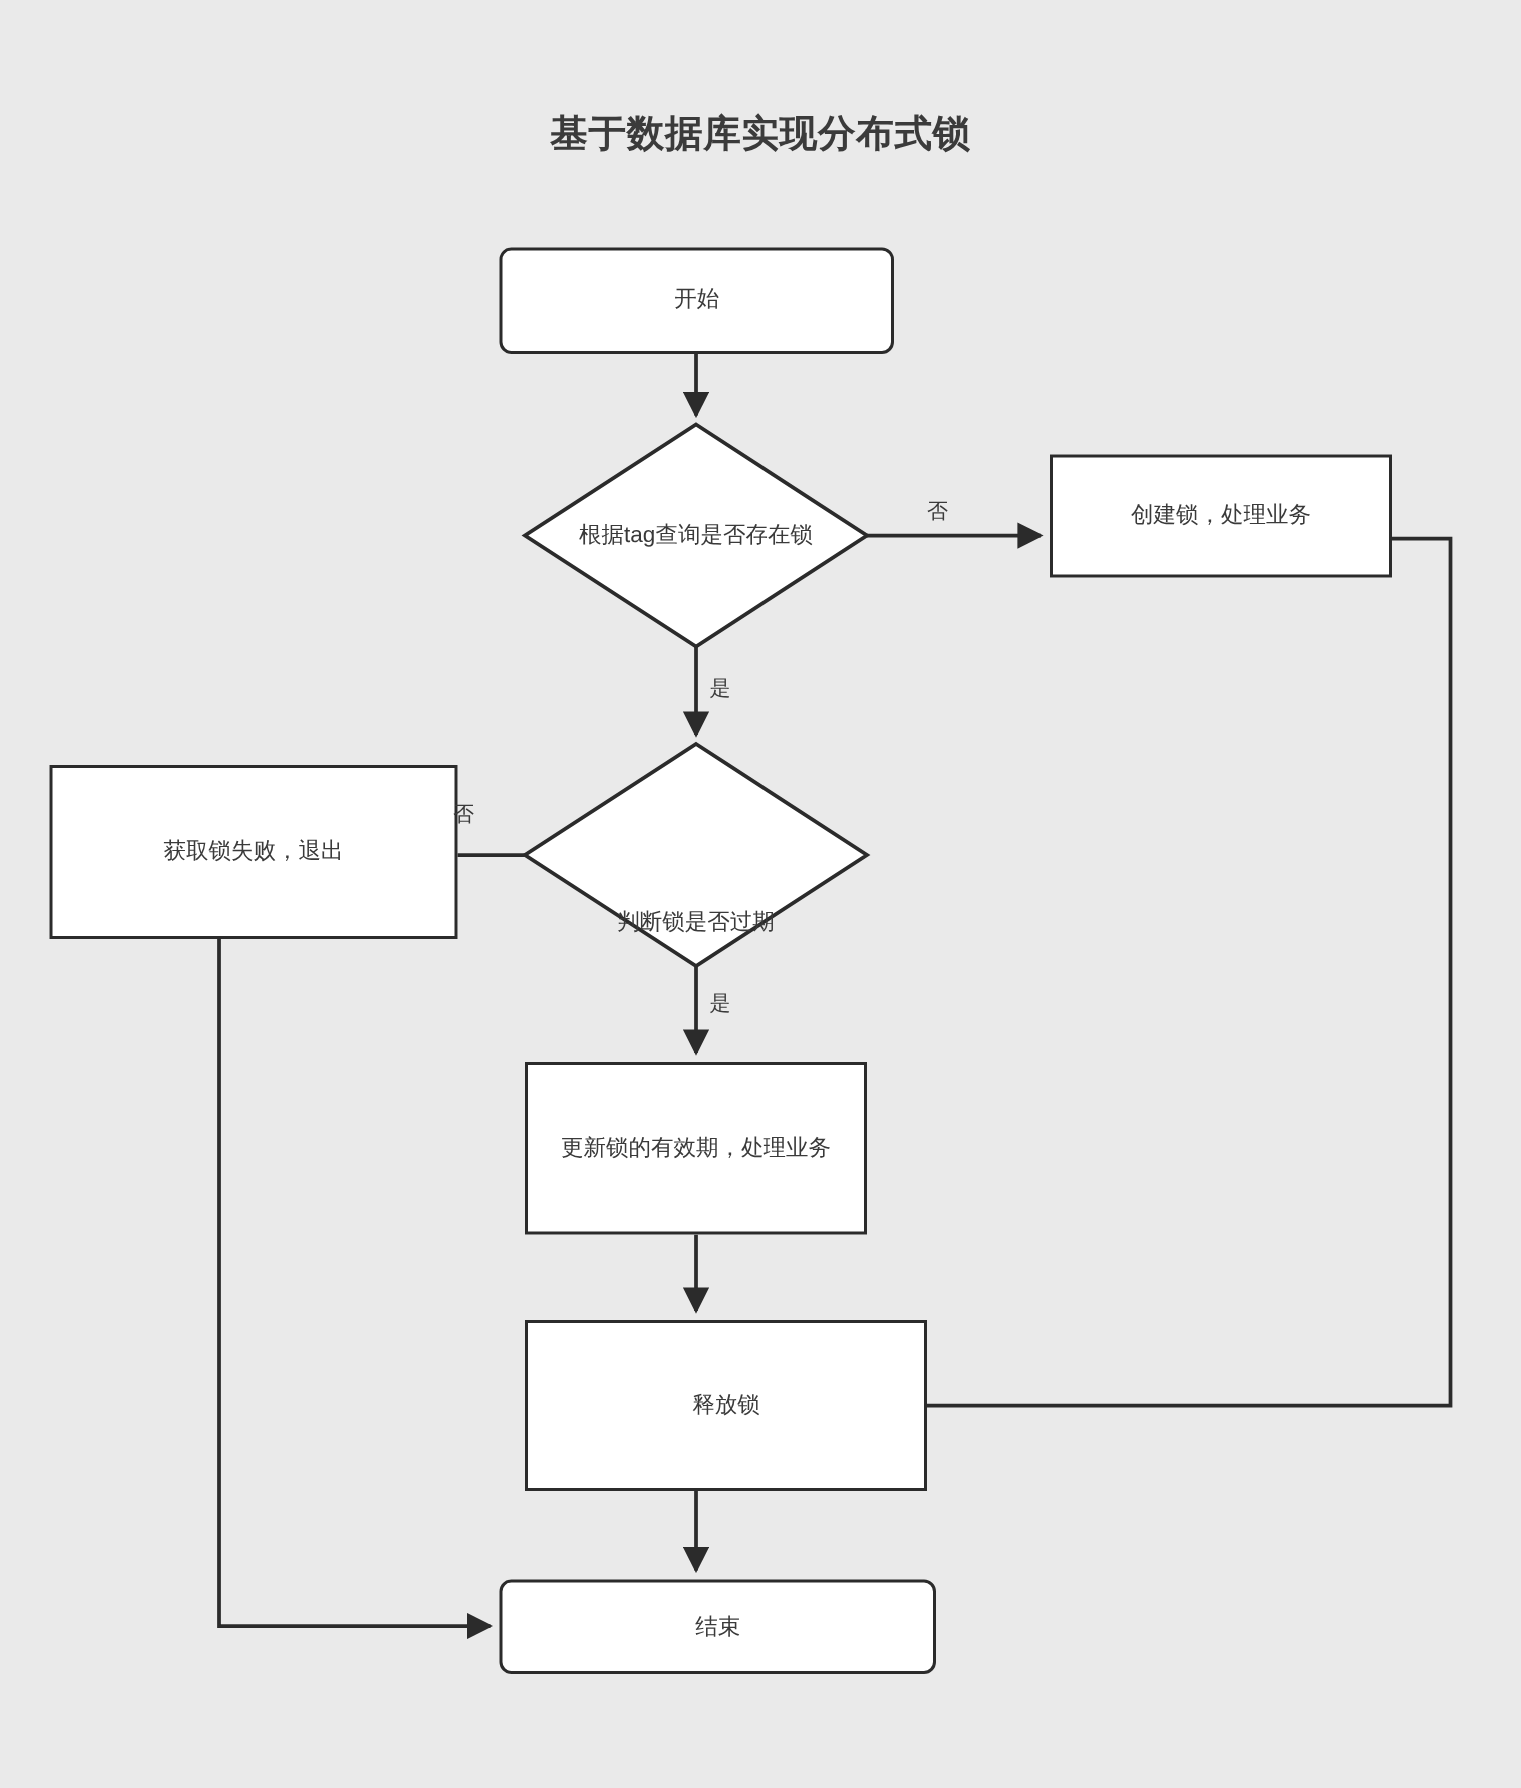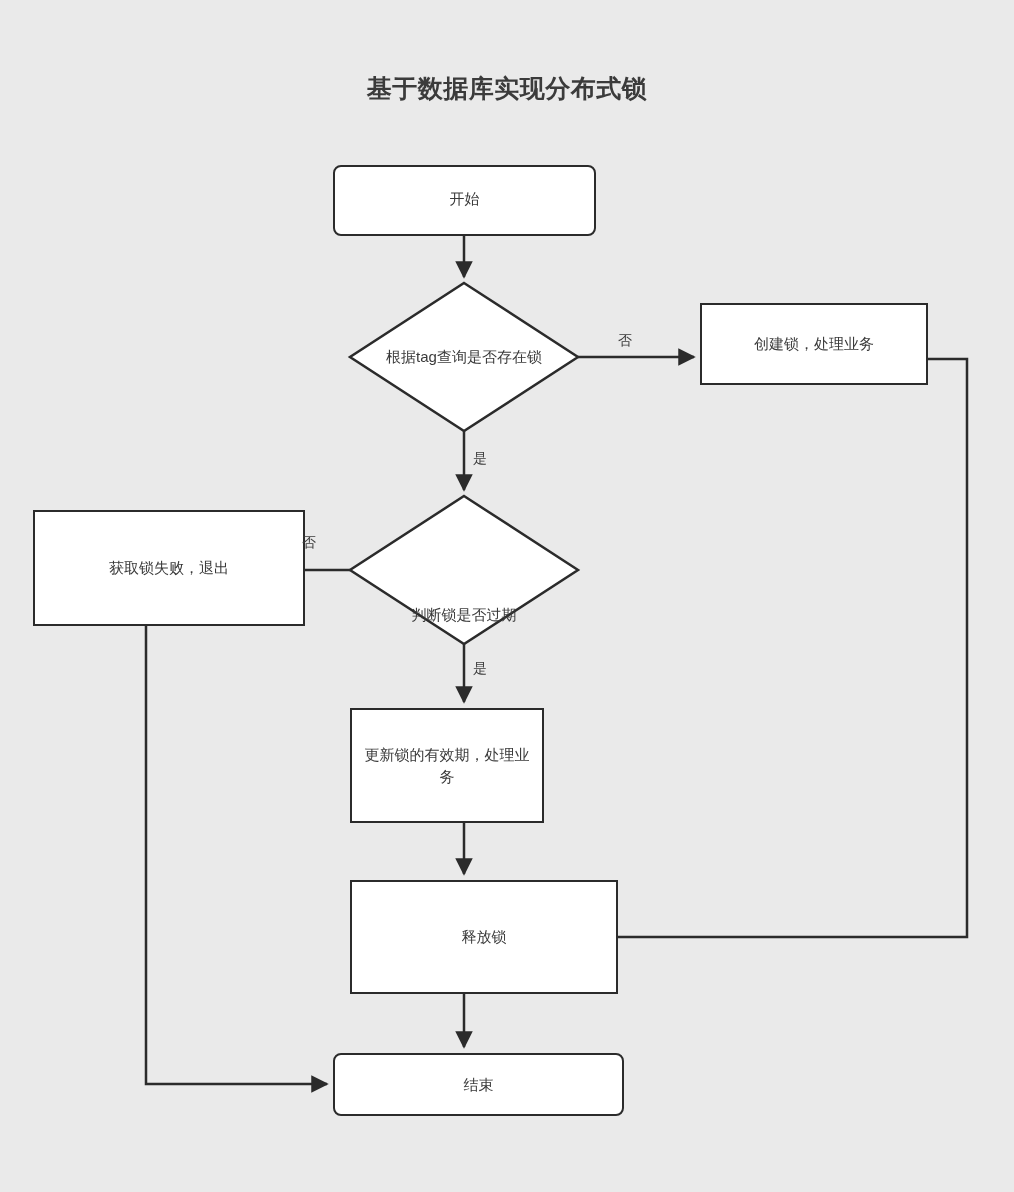--- a/index.html
+++ b/index.html
@@ -43,21 +43,21 @@
     text-align: center;
     font-size: 15px;
     color: #3a3a3a;
     line-height: 1.45;
     padding: 0 10px;
   }
   .node.rounded { border-radius: 8px; }
   .node-terminal-start { left: 333px; top: 165px; width: 263px; height: 71px; font-family: Liberation Mono, monospace; }
   .node-create-lock    { left: 700px; top: 303px; width: 228px; height: 82px; }
   .node-acquire-fail   { left: 33px;  top: 510px; width: 272px; height: 116px; }
-  .node-update-expiry  { left: 350px; top: 708px; width: 194px; height: 115px; }
+  .node-update-expiry  { left: 350px; top: 708px; width: 228px; height: 115px; }
   .node-release-lock   { left: 350px; top: 880px; width: 268px; height: 114px; }
   .node-terminal-end   { left: 333px; top: 1053px; width: 291px; height: 63px; }
   .node-update-expiry .node-text { max-width: 196px; }
 
   .decision-label {
     position: absolute;
     white-space: nowrap;
     font-size: 15px;
     color: #3a3a3a;
     text-align: center;

